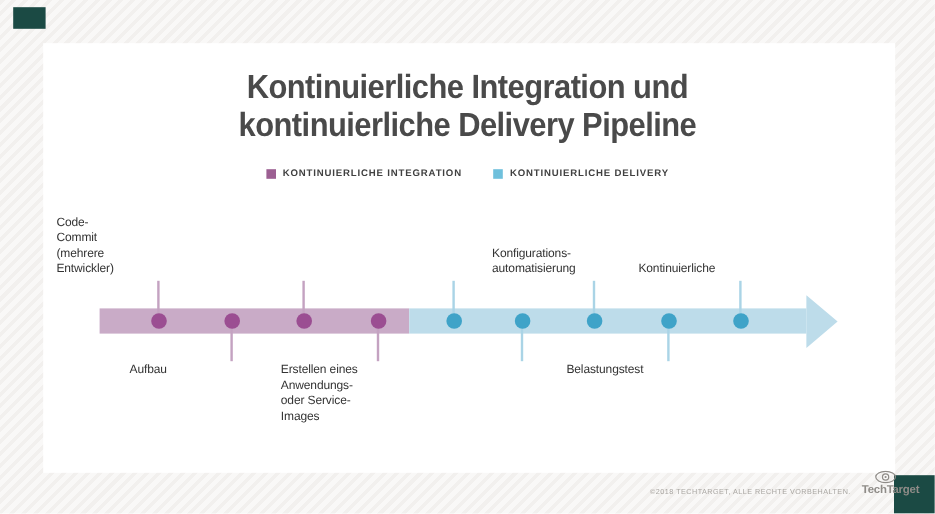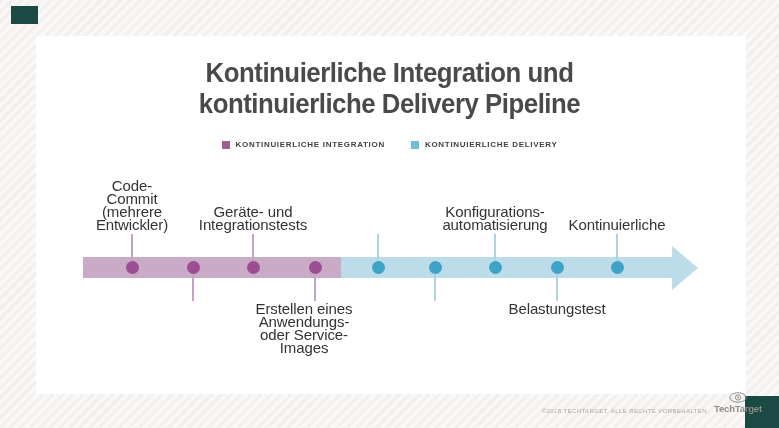--- a/index.html
+++ b/index.html
@@ -41,32 +41,32 @@
   .dot.integration { background:#9b4e92; }
   .dot.delivery { background:#3fa3c8; }
 
   .stem { position:absolute; width:2px; }
   .stem.up { top:234px; height:30px; }
   .stem.down { top:272px; height:29px; }
   .stem.integration { background:#c4a2c1; }
   .stem.delivery { background:#aad4e6; }
 
   .milestone-label {
-    position:absolute; width:170px; text-align:center;
-    font-size:15px; line-height:13px; color:#333333; letter-spacing:-0.1px;
+    position:absolute; width:170px; text-align:left;
+    font-size:10px; line-height:13px; color:#333333; letter-spacing:-0.1px;
     white-space:pre-line;
   }
   .milestone-label.above { bottom:197px; }
   .milestone-label.below { top:302px; }
 
   .copyright {
     position:absolute; top:408px; right:70px;
     font-size:6px; color:#a8a5a1; letter-spacing:0.4px;
   }
-  .logo { position:absolute; left:710px; top:392px; width:56px; text-align:center; color:#8f8c88; }
+  .logo { position:absolute; left:710px; top:392px; width:56px; text-align:right; color:#8f8c88; }
   .logo svg { display:block; margin:0 auto; }
   .logo-text { font-size:9.5px; font-weight:bold; letter-spacing:-0.2px; }
 </style>
 </head>
 <body>
 
 <div class="canvas">
 
   <div class="corner-tl"></div>
   <div class="corner-br"></div>
@@ -108,23 +108,22 @@
   <div class="dot delivery" style="left:372px"></div>
   <div class="dot delivery" style="left:429px"></div>
   <div class="dot delivery" style="left:489px"></div>
   <div class="dot delivery" style="left:551px"></div>
   <div class="dot delivery" style="left:611px"></div>
 
   <div class="milestone-label above" style="left:47px">Code-
 Commit
 (mehrere
 Entwickler)</div>
-  <div class="milestone-label above" style="left:168px">Geräte- und
-Integrationstests</div>
-  <div class="milestone-label below" style="left:219px">Erstellen eines
+  <div class="milestone-label below" style="left:108px">Aufbau</div>
+  <div class="milestone-label below" style="left:234px">Erstellen eines
 Anwendungs-
 oder Service-
 Images</div>
   <div class="milestone-label above" style="left:410px">Konfigurations-
 automatisierung</div>
   <div class="milestone-label below" style="left:472px">Belastungstest</div>
   <div class="milestone-label above" style="left:532px">Kontinuierliche</div>
 
   <div class="copyright">©2018 TECHTARGET, ALLE RECHTE VORBEHALTEN.</div>
   <div class="logo">

